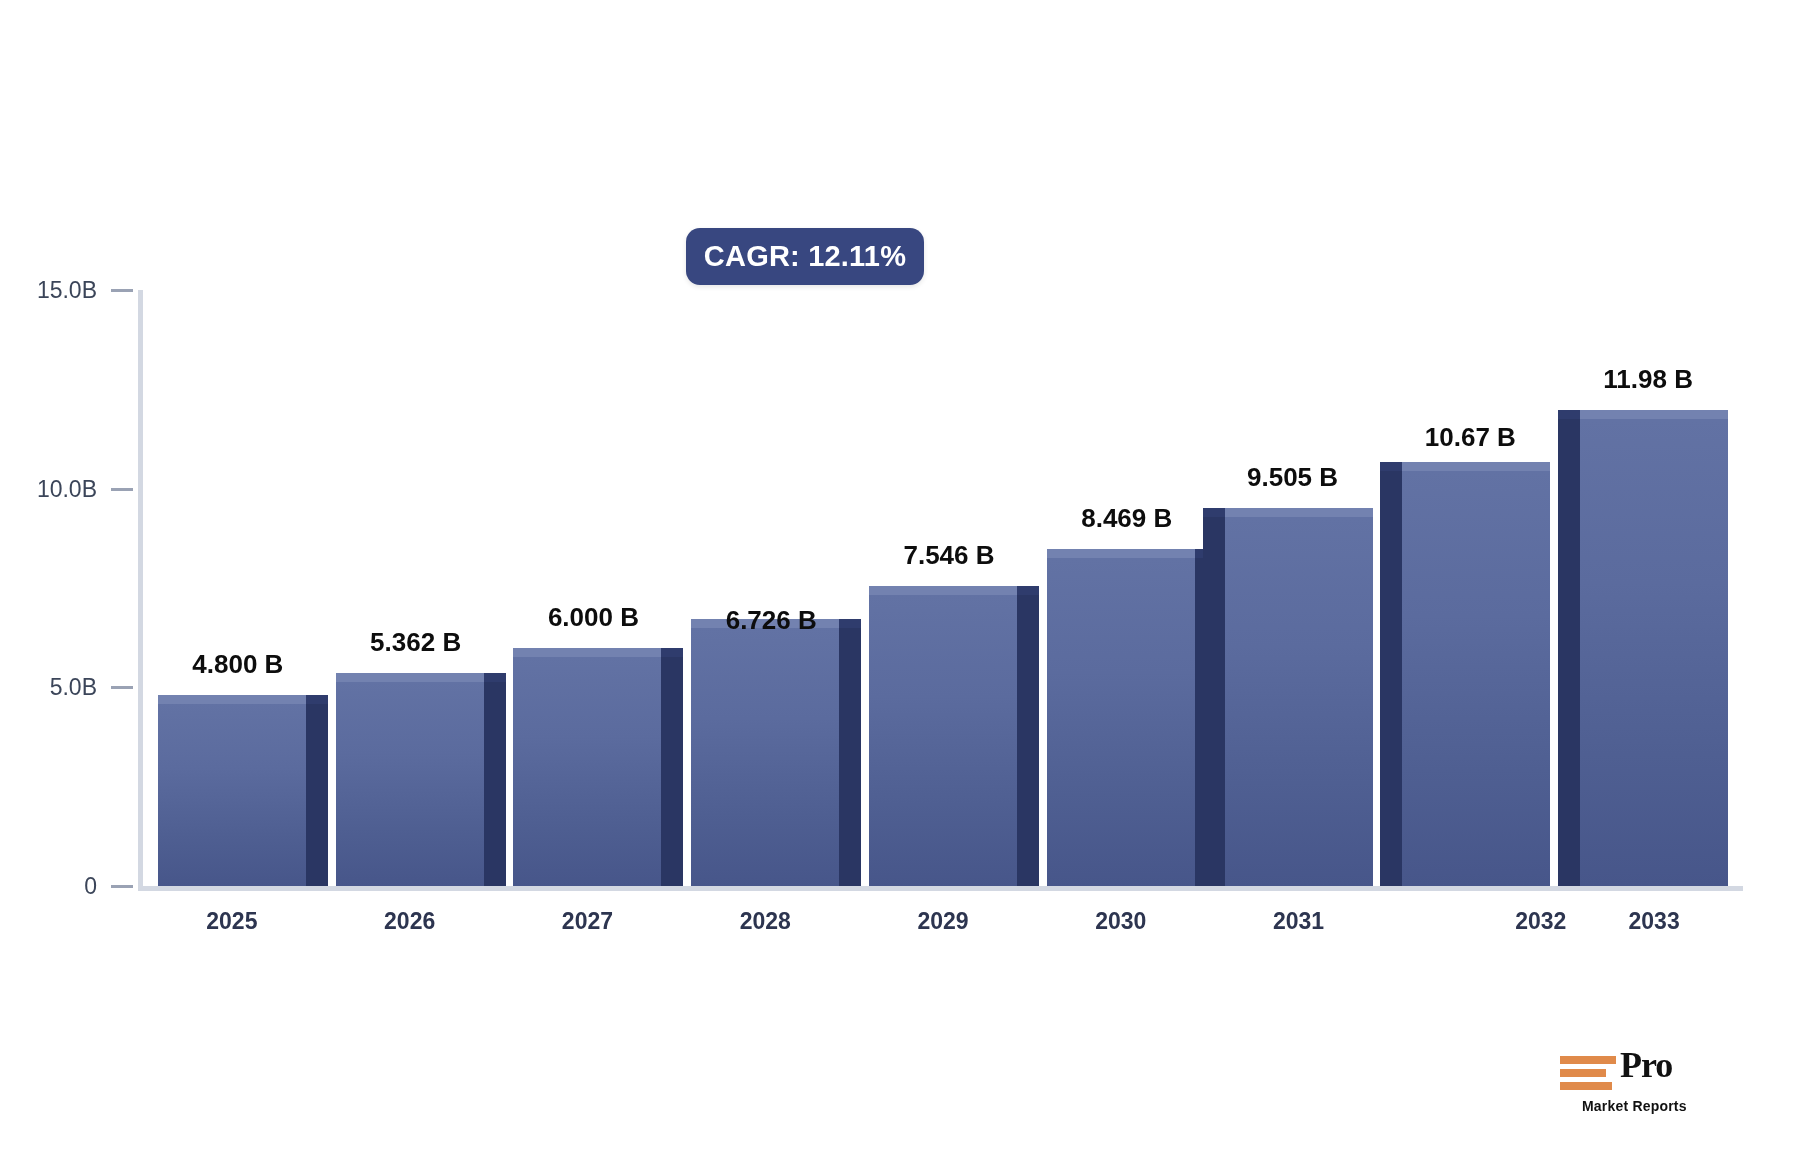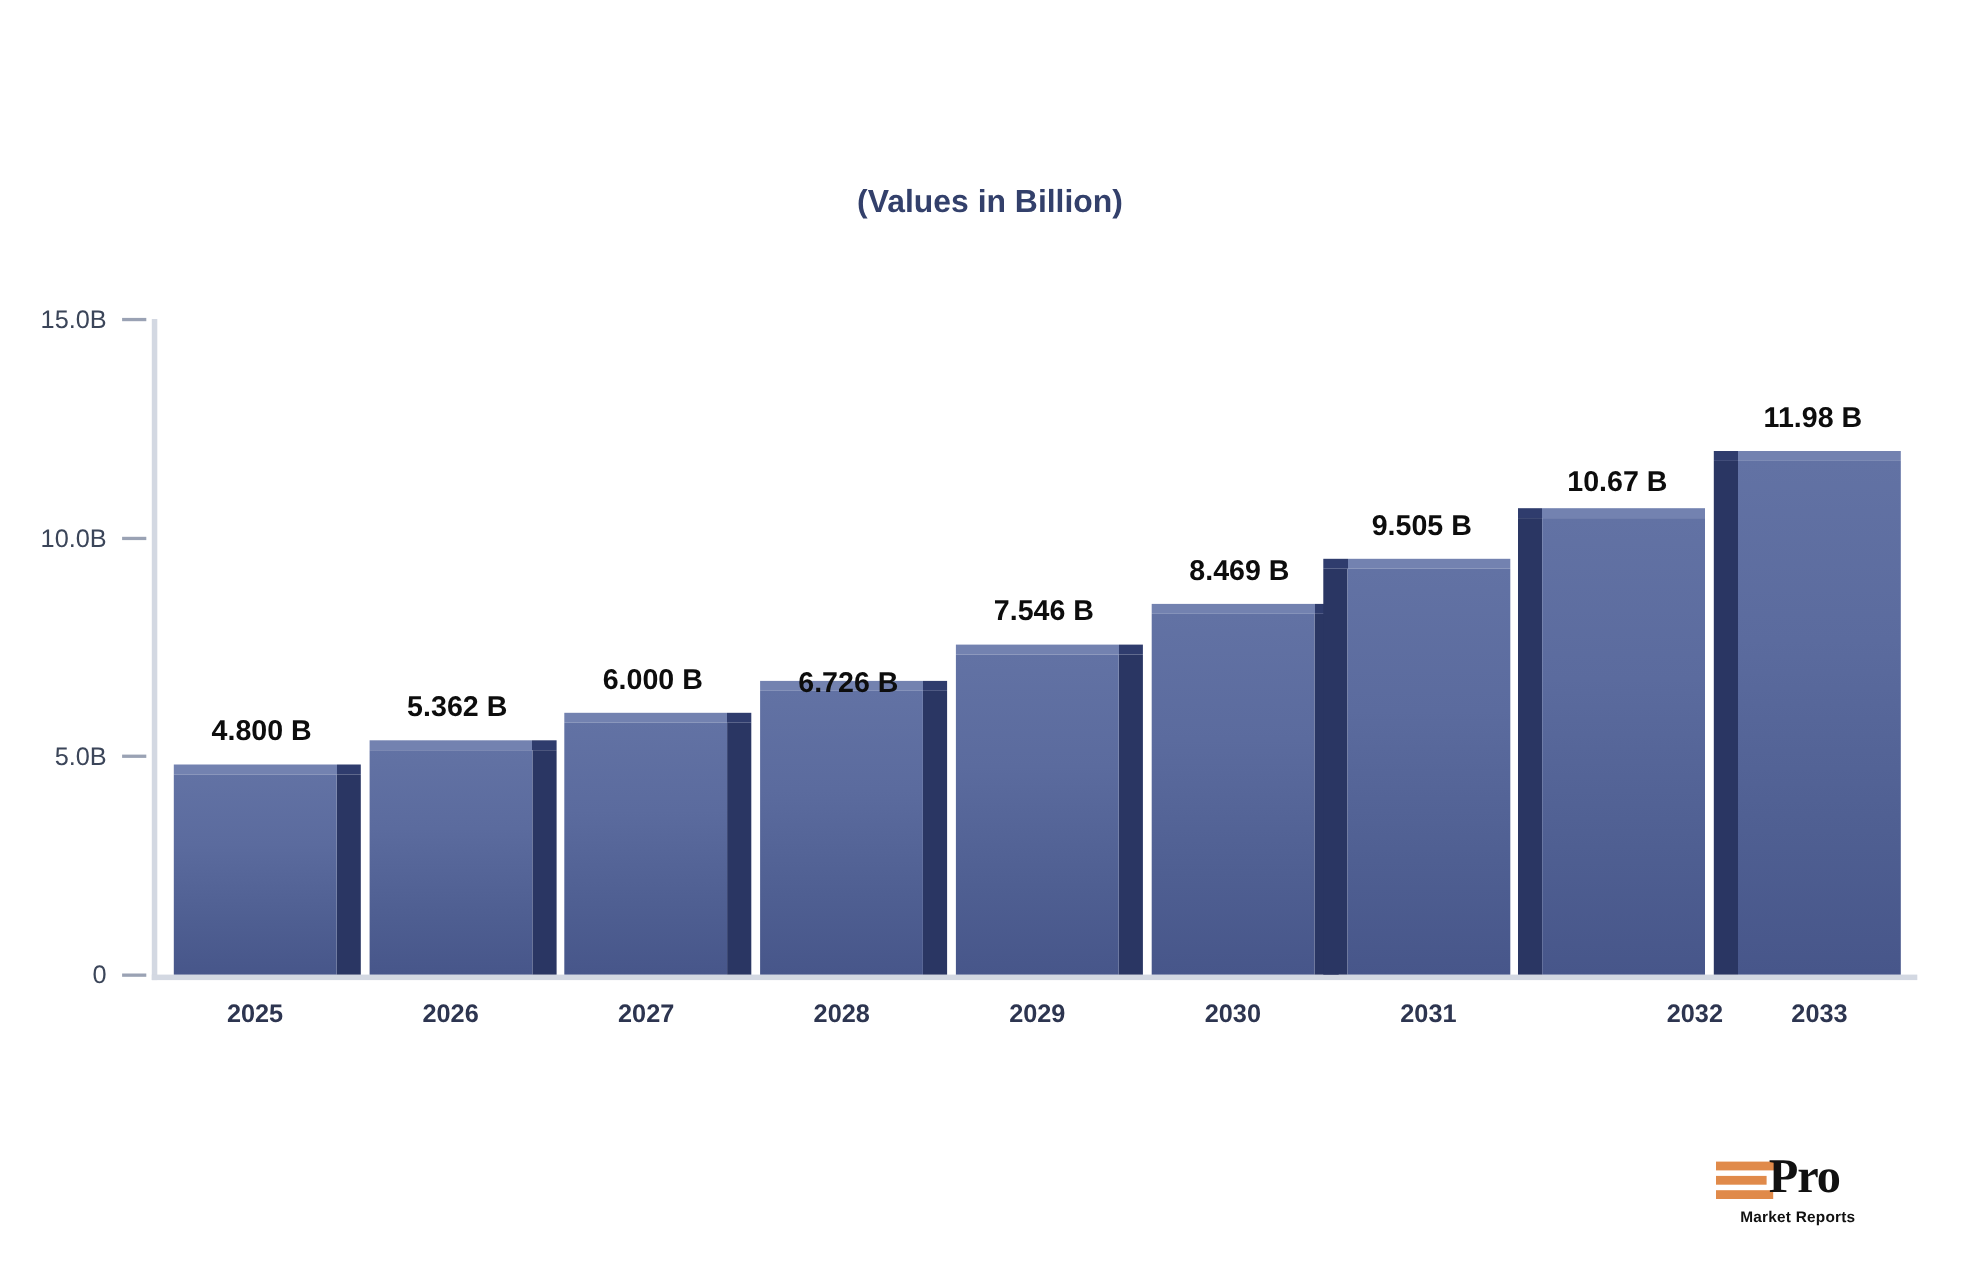--- a/index.html
+++ b/index.html
@@ -182,23 +182,23 @@
     position: absolute;
     left: 0;
     height: 8px;
     background: #e08a4a;
   }
   .logo-bar.b1 { top: 2px;  width: 56px; }
   .logo-bar.b2 { top: 15px; width: 46px; }
   .logo-bar.b3 { top: 28px; width: 52px; }
   .logo-pro {
     position: absolute;
-    left: 48px;
+    left: 60px;
     top: -4px;
-    font-size: 44px;
+    font-size: 36px;
     font-weight: bold;
     color: #111111;
     font-family: "Liberation Serif", serif;
     letter-spacing: -1px;
   }
   .logo-sub {
     position: absolute;
     left: 22px;
     top: 50px;
     font-size: 14px;
@@ -207,22 +207,24 @@
     letter-spacing: 0.2px;
     font-family: "Liberation Sans", sans-serif;
   }
 </style>
 </head>
 <body>
 
 <div id="chart-root">
 
 
-  <div class="chart-subtitle">(Values in Billion)</div>
-
+
+  <div class="cagr-badge">
+    <span>CAGR: 12.11%</span>
+  </div>
 
   <div id="plot">
     <div class="y-axis-line"></div>
     <div class="x-axis-line"></div>
   <div class="ytick" style="left: 0px; width: 133px; top: 876px;"><span class="lbl">0</span><span class="dash"></span></div>
       <div class="ytick" style="left: 0px; width: 133px; top: 677.333px;"><span class="lbl">5.0B</span><span class="dash"></span></div>
       <div class="ytick" style="left: 0px; width: 133px; top: 478.667px;"><span class="lbl">10.0B</span><span class="dash"></span></div>
       <div class="ytick" style="left: 0px; width: 133px; top: 280px;"><span class="lbl">15.0B</span><span class="dash"></span></div>
       <div class="bar-group" style="left: 157.889px; top: 695.28px; width: 148px; height: 190.72px;">
         <div class="bar-side right" style="height: 181.72px; width: 22px;"></div>

